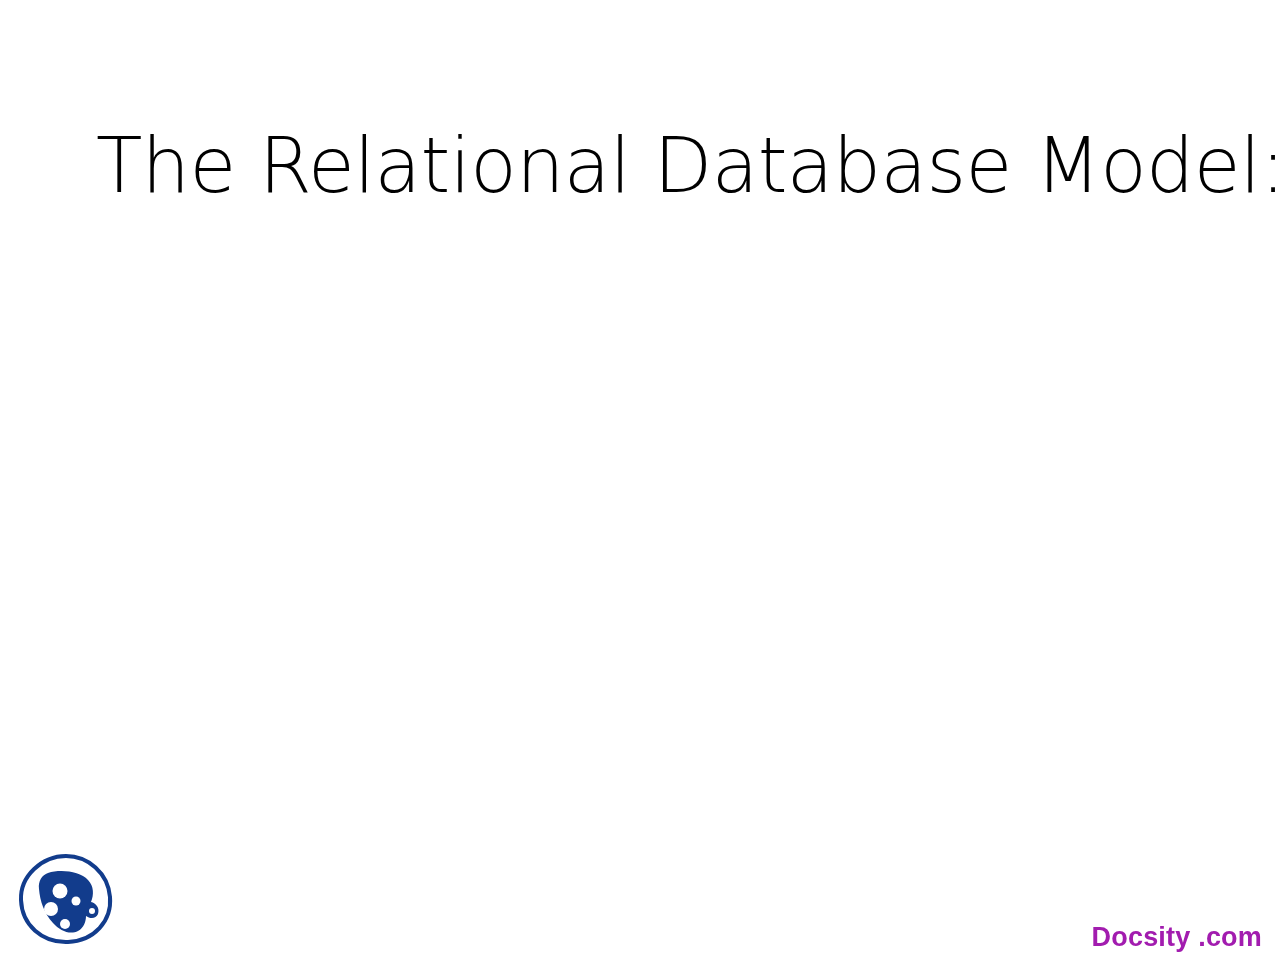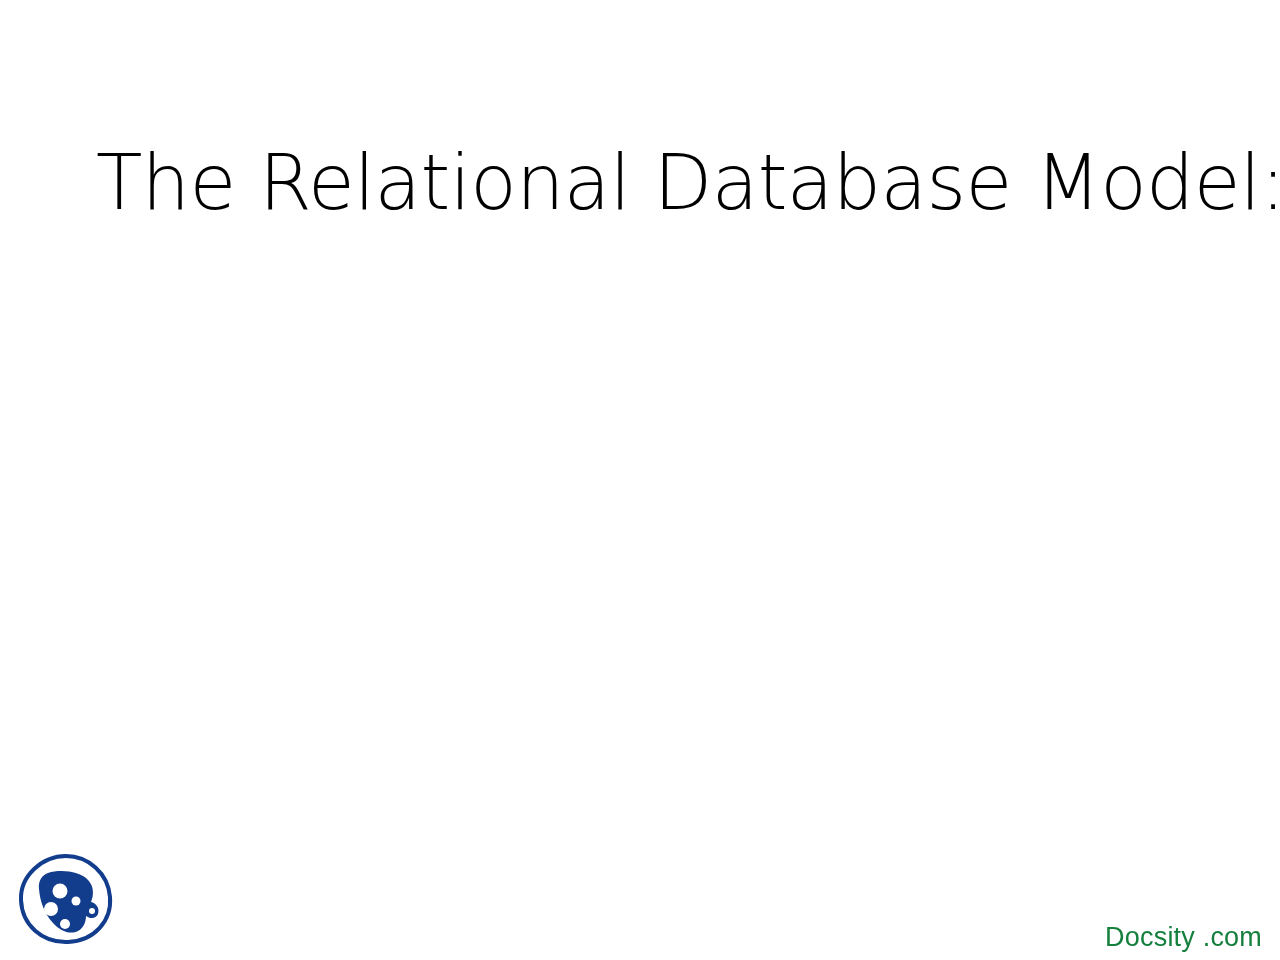--- a/index.html
+++ b/index.html
@@ -28,21 +28,20 @@
 
   .title-line {
     display: block;
     color: #000000;
     font-family: "DejaVu Sans", "Liberation Sans", sans-serif;
     font-size: 76px;
     font-weight: 300;
     line-height: 96px;
     letter-spacing: -0.6px;
     white-space: nowrap;
-    margin-top: 17px;
   }
 
   
   #docsity-logo {
     position: absolute;
     left: 18px;
     top: 853px;
     width: 96px;
     height: 92px;
   }
@@ -51,24 +50,24 @@
     display: block;
     width: 96px;
     height: 92px;
   }
 
   
   #footer-watermark {
     position: absolute;
     right: 18px;
     bottom: 8px;
-    color: #15803d;
+    color: #a21caf;
     font-family: "Liberation Sans", sans-serif;
     font-size: 27px;
-    font-weight: 400;
+    font-weight: 700;
     line-height: 30px;
     letter-spacing: 0.2px;
     white-space: nowrap;
   }
 </style>
 </head>
 <body>
 
 <div id="slide">
 

